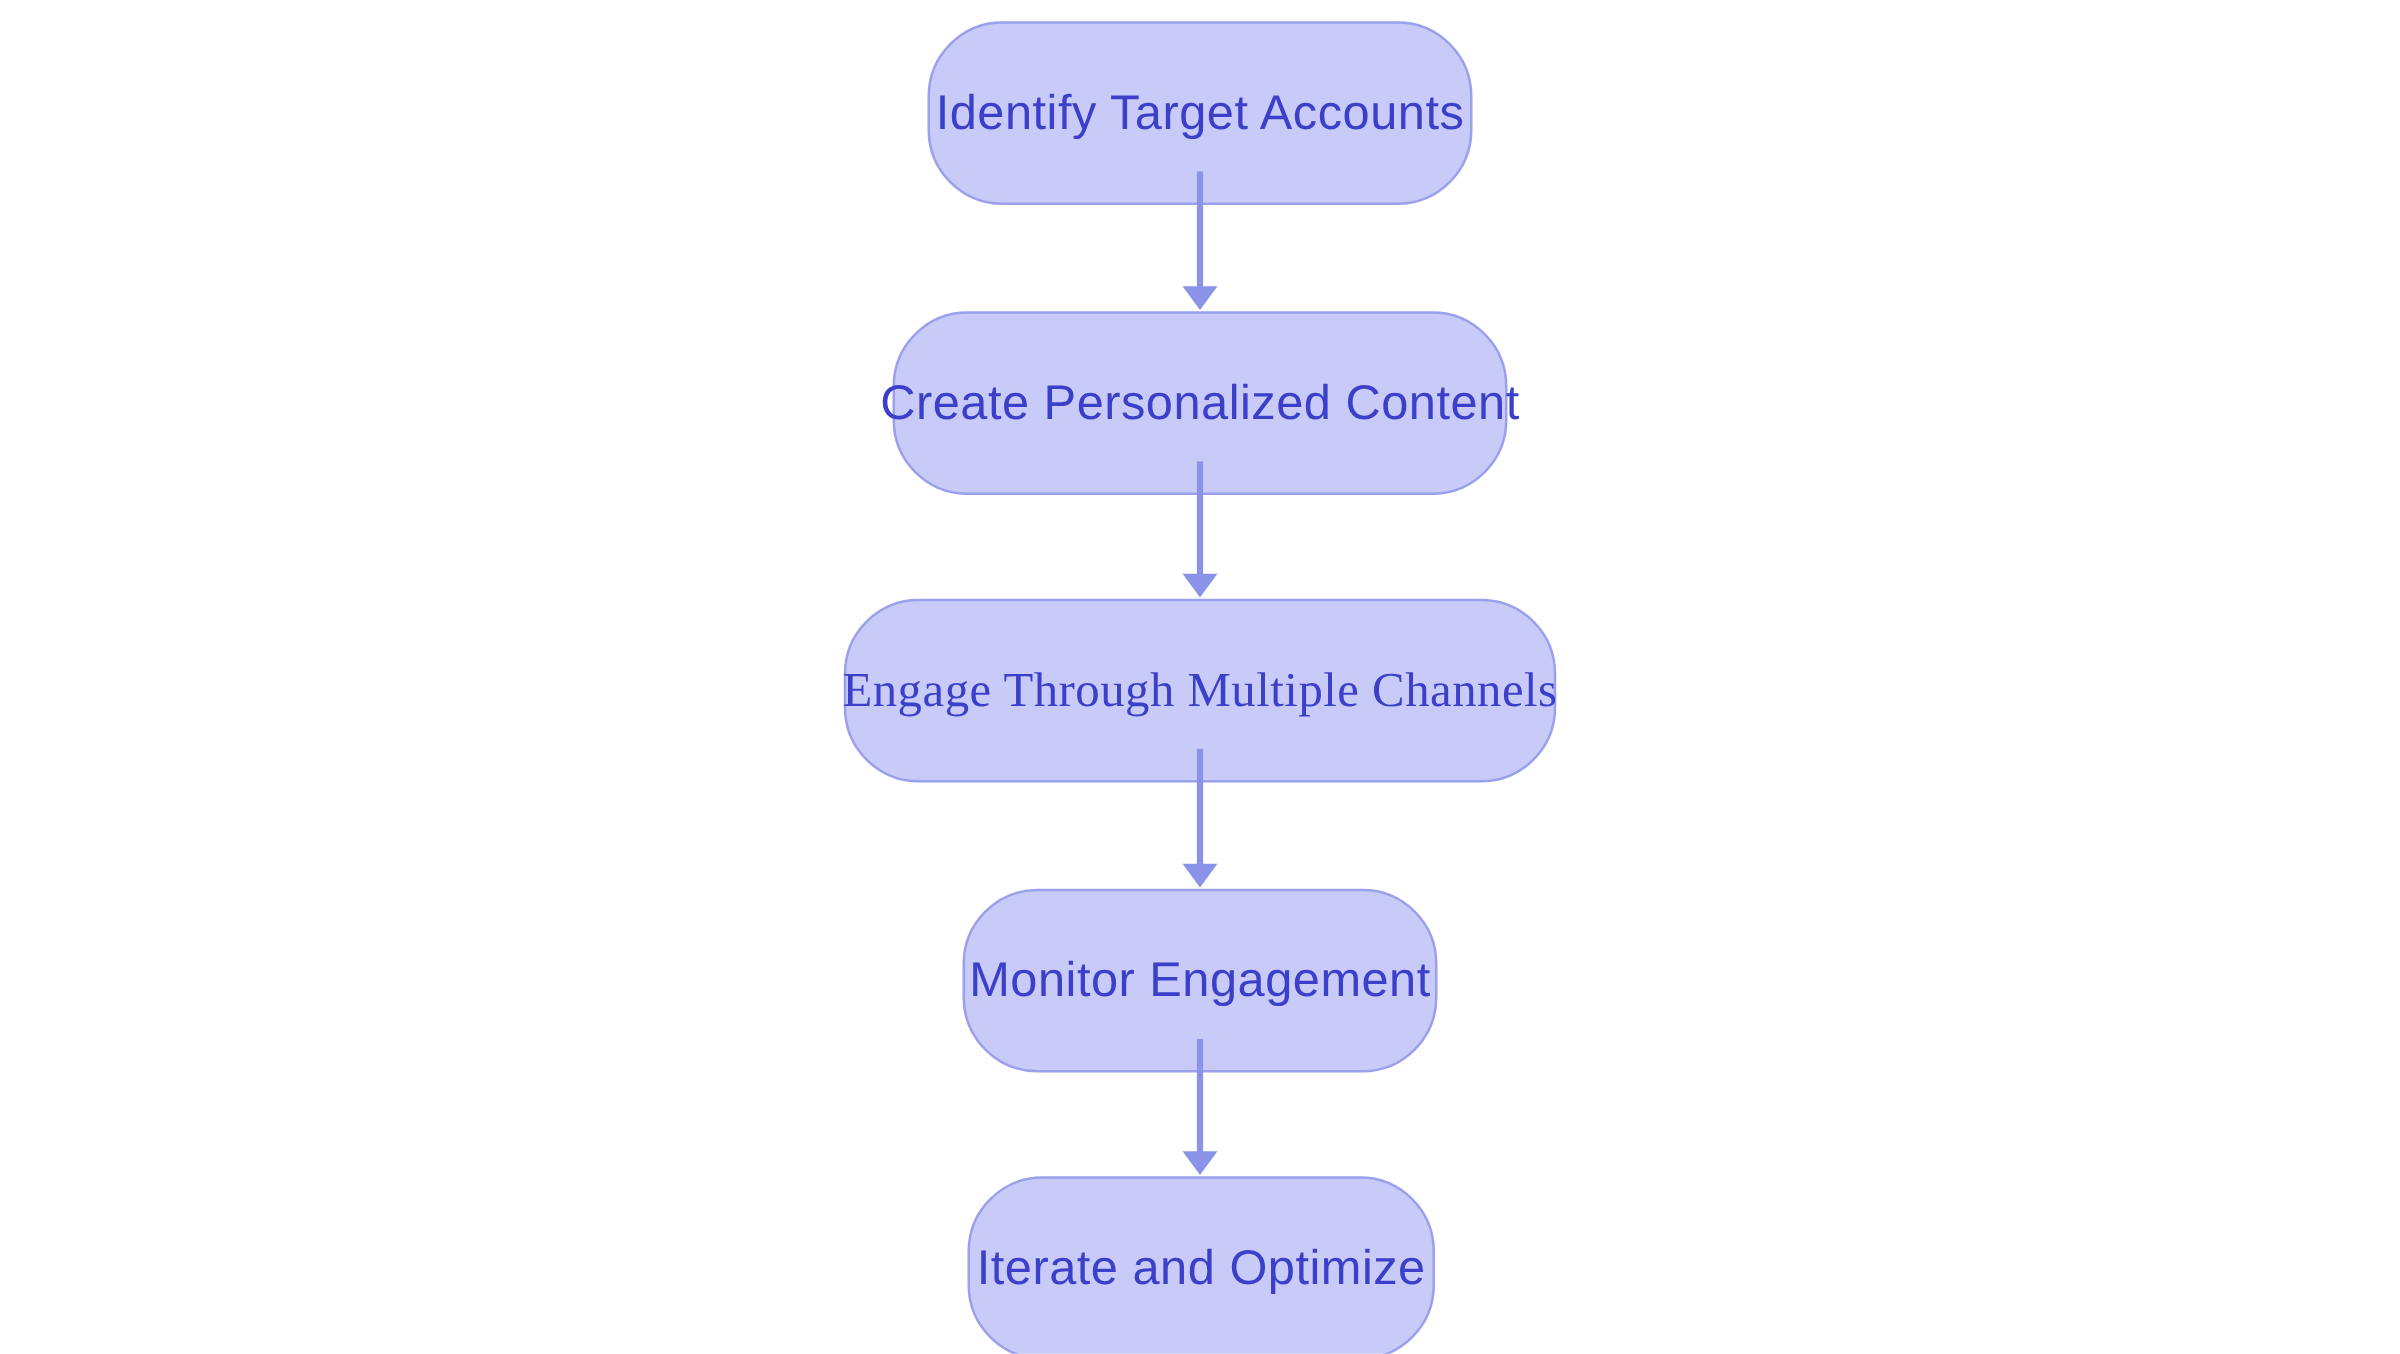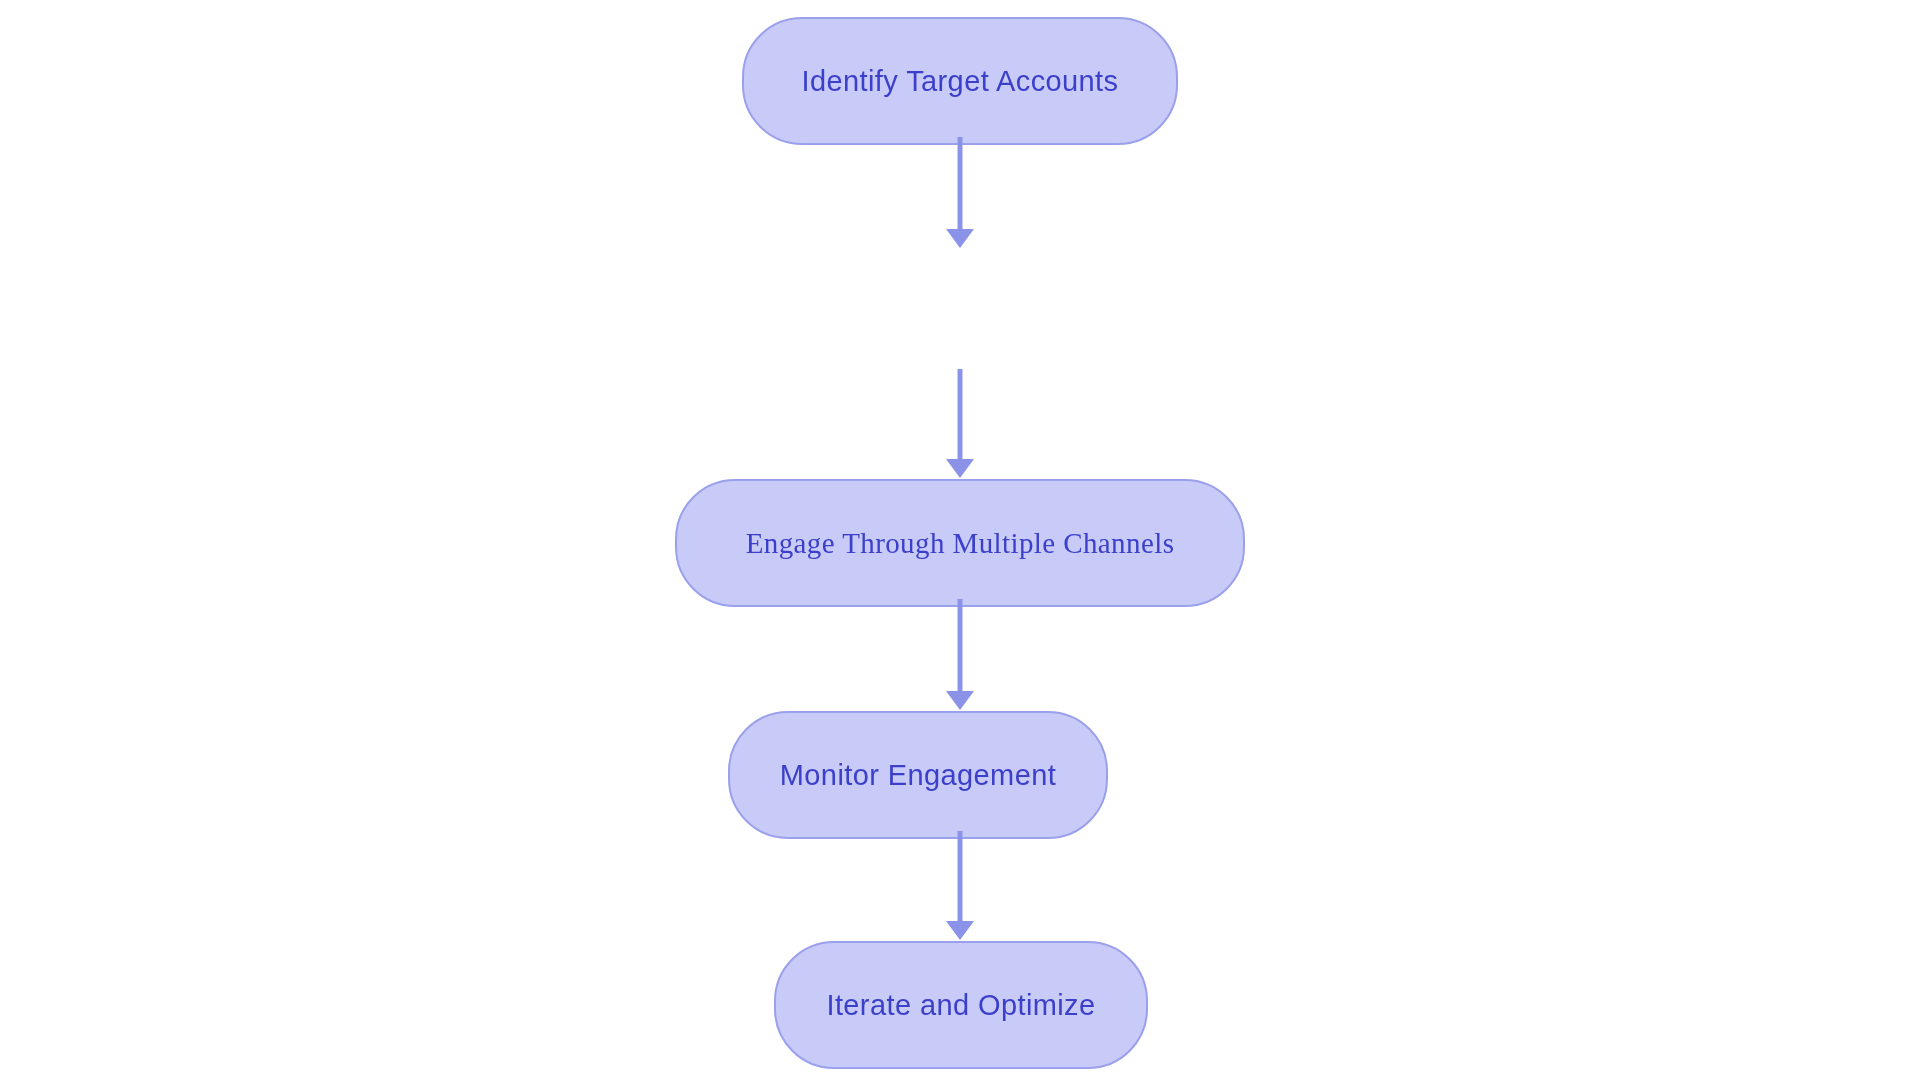--- a/index.html
+++ b/index.html
@@ -16,37 +16,37 @@
     font-family: "Liberation Sans", sans-serif;
     overflow: hidden;
   }
   .canvas {
     position: relative;
     width: 1920px; height: 1083px;
     background: var(--background);
   }
   .flow-node {
     position: absolute;
-    height: 128px;
+    height: 147px;
     border-radius: 60px;
     background: var(--node-fill);
     border: 2px solid var(--node-border);
     display: flex;
     align-items: center;
     justify-content: center;
     color: var(--node-text);
-    font-size: 29px;
+    font-size: 39px;
     letter-spacing: 0.4px;
     white-space: nowrap;
     text-align: center;
   }
   .node-1 { left: 742px; top: 17px;  width: 436px; }
   .node-2 { left: 714px; top: 249px; width: 492px; }
   .node-3 { left: 675px; top: 479px; width: 570px; font-family: Liberation Serif, serif; }
-  .node-4 { left: 728px; top: 711px; width: 380px; }
+  .node-4 { left: 770px; top: 711px; width: 380px; }
   .node-5 { left: 774px; top: 941px; width: 374px; }
   .flow-arrow {
     position: absolute;
     left: 944px;
     width: 32px;
     display: block;
   }
   .arrow-1 { top: 137px; height: 112px; }
   .arrow-2 { top: 369px; height: 110px; }
   .arrow-3 { top: 599px; height: 112px; }
@@ -61,20 +61,23 @@
 
   <div class="flow-node node-1">
     <span>Identify Target Accounts</span>
   </div>
 
   <svg class="flow-arrow arrow-1" viewBox="0 0 32 112" preserveAspectRatio="none">
     <line x1="16" y1="0" x2="16" y2="93"></line>
     <polygon points="2,92 30,92 16,111"></polygon>
   </svg>
 
+  <div class="flow-node node-2">
+    <span>Create Personalized Content</span>
+  </div>
 
   <svg class="flow-arrow arrow-2" viewBox="0 0 32 110" preserveAspectRatio="none">
     <line x1="16" y1="0" x2="16" y2="91"></line>
     <polygon points="2,90 30,90 16,109"></polygon>
   </svg>
 
   <div class="flow-node node-3">
     <span>Engage Through Multiple Channels</span>
   </div>
 

